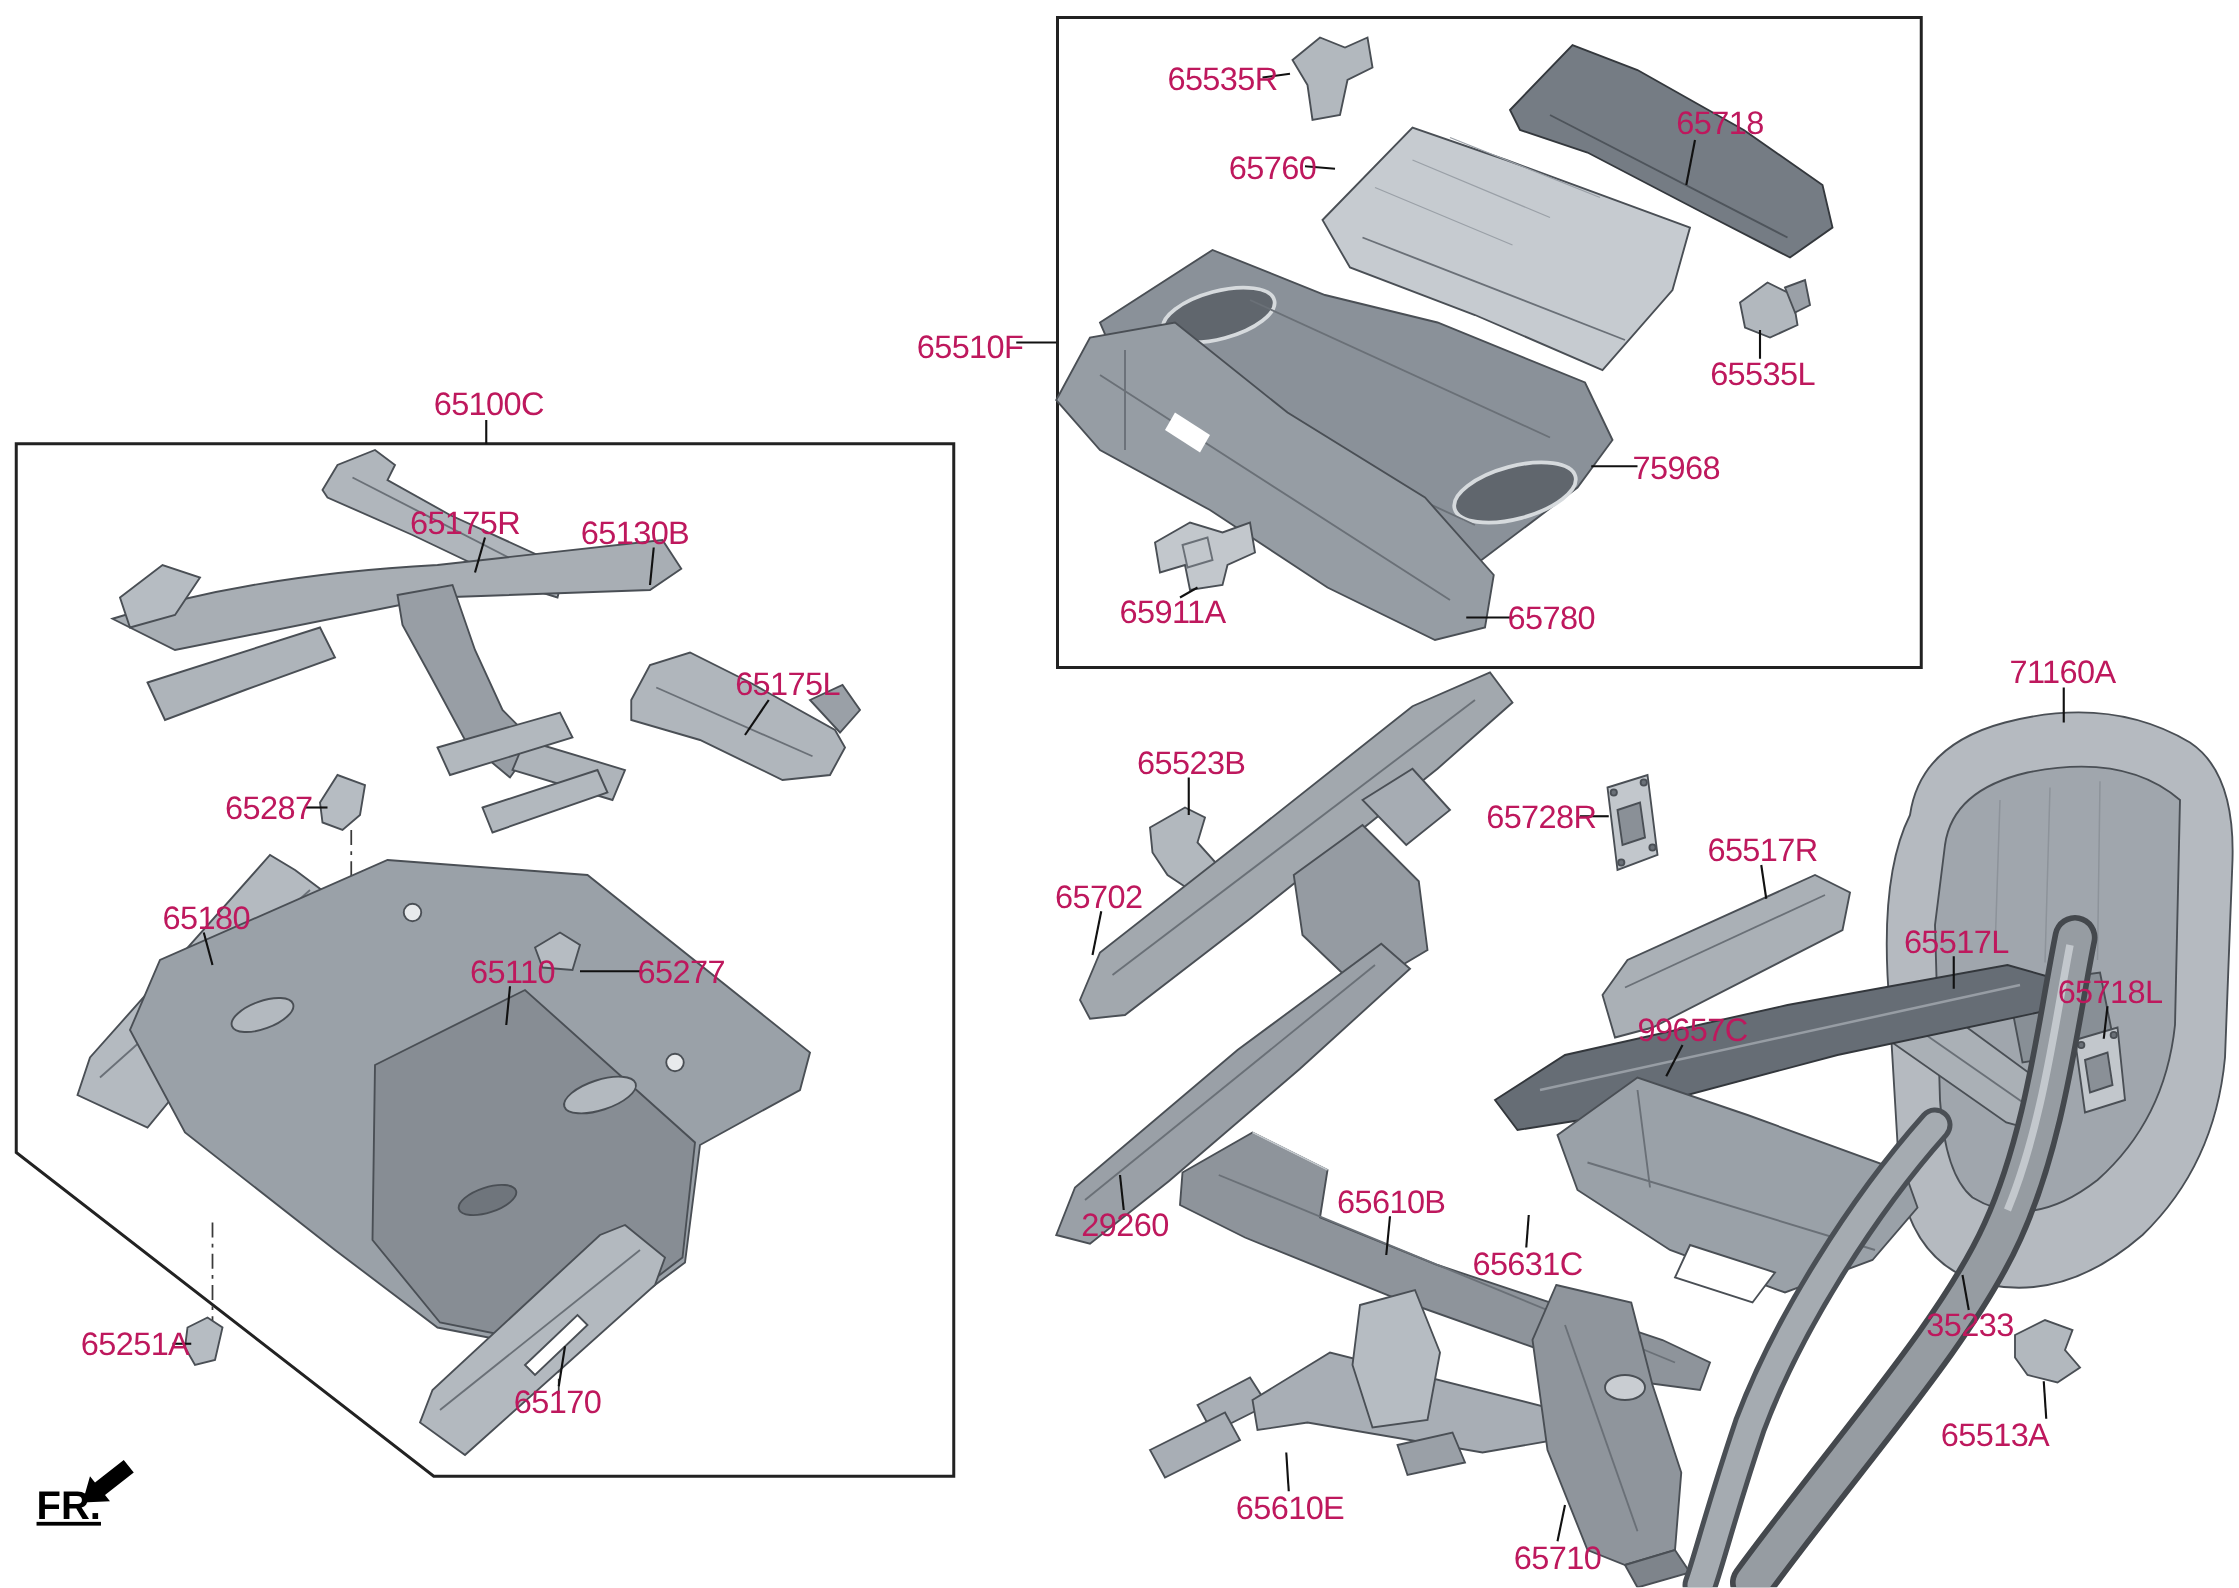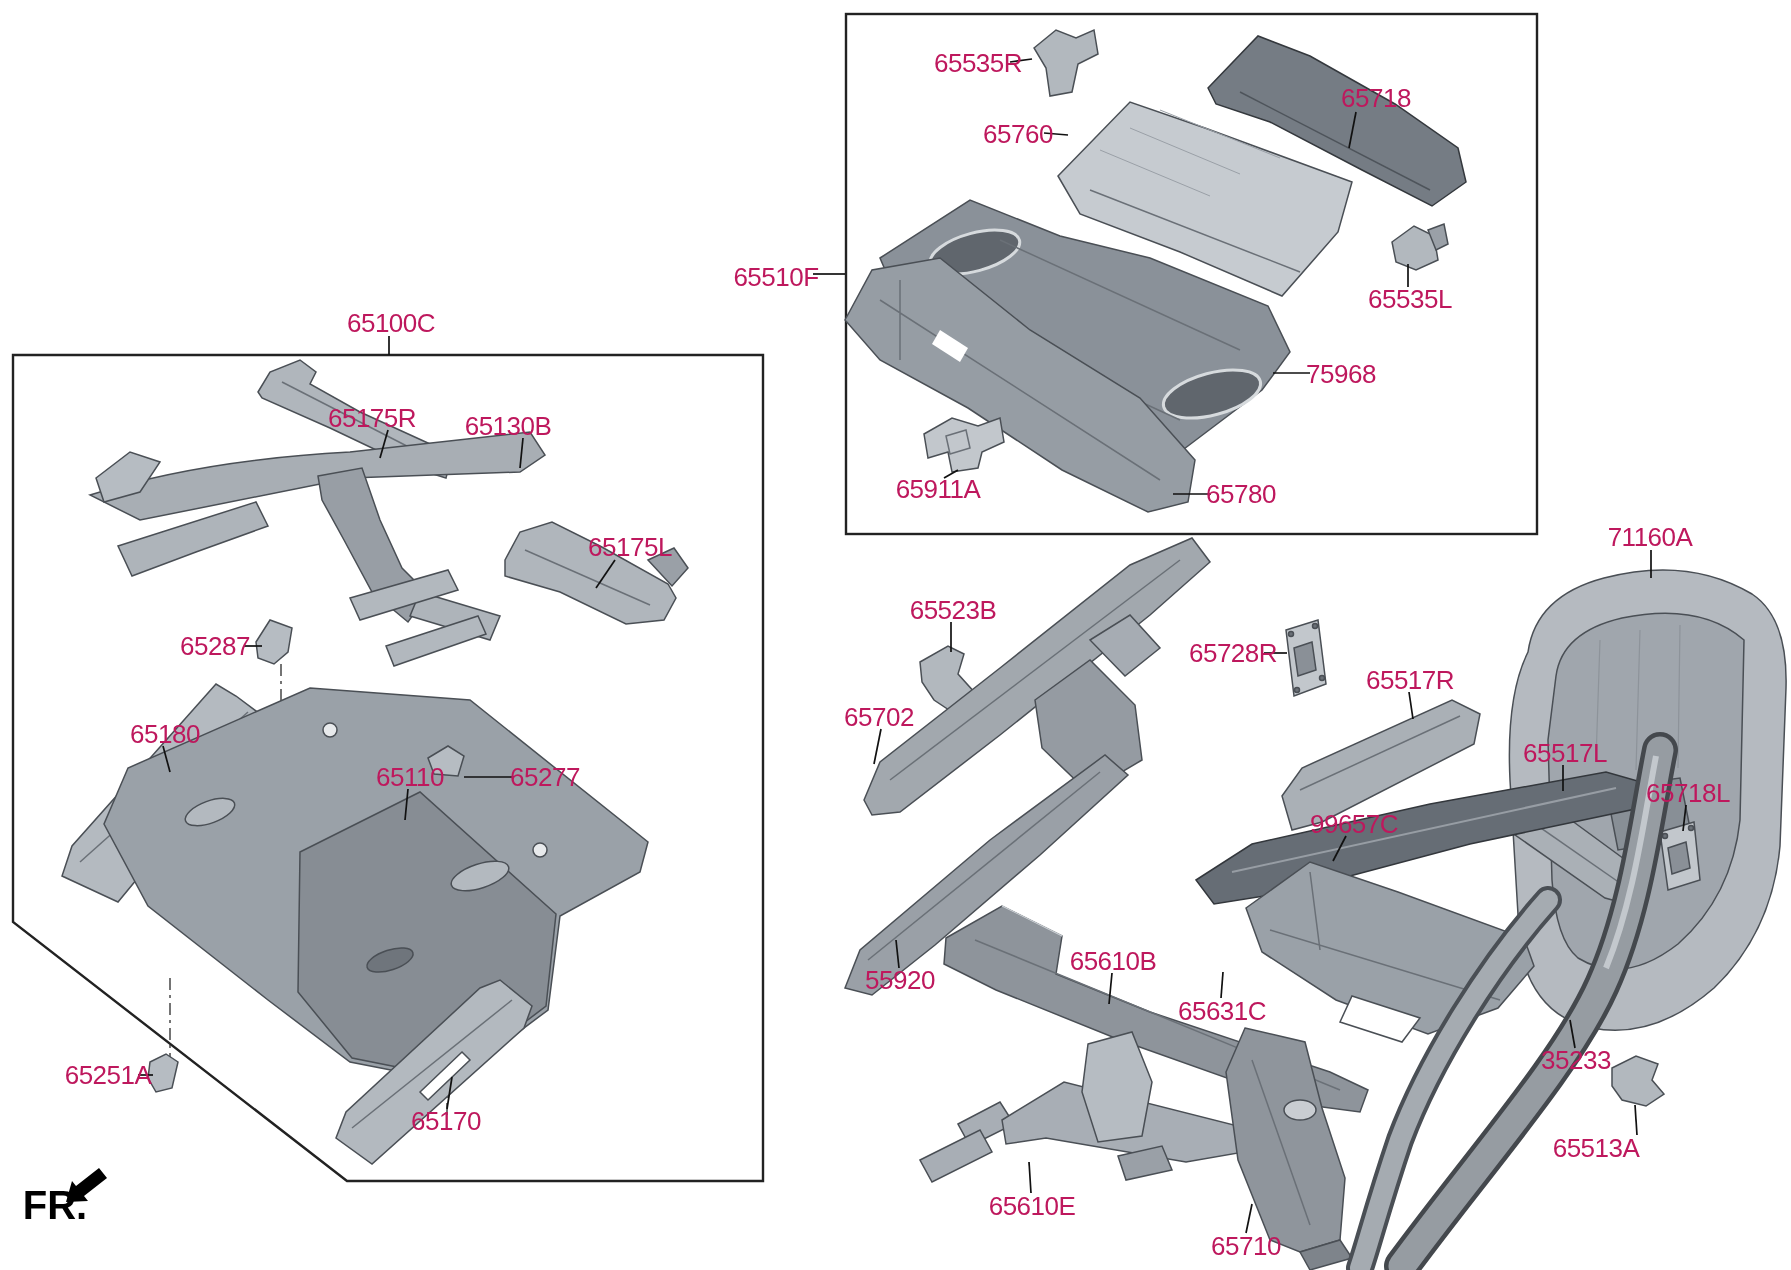--- a/index.html
+++ b/index.html
@@ -16,24 +16,25 @@
     transform:translate(-50%,-50%);
     font-size:26px;
     letter-spacing:-0.5px;
     color:#be185d;
     white-space:nowrap;
     line-height:1;
   }
   .fr-label{
     position:absolute;
     transform:translate(-50%,-50%);
-    font-size:40px;
+    font-size:32px;
     font-weight:bold;
     color:#000;
     letter-spacing:0;
+    text-decoration:underline;
   }
 </style>
 </head>
 <body>
 
 <div class="stage">
 
 <svg width="1791" height="1270" viewBox="0 0 1791 1270">
 
   <g fill="none" stroke="#222222" stroke-width="2.4">
@@ -291,21 +292,21 @@
 <div class="plabel" style="left:1241px;top:494px">65780</div>
 <div class="plabel" style="left:938px;top:489px">65911A</div>
 <div class="plabel" style="left:1650px;top:537px">71160A</div>
 <div class="plabel" style="left:953px;top:610px">65523B</div>
 <div class="plabel" style="left:1233px;top:653px">65728R</div>
 <div class="plabel" style="left:879px;top:717px">65702</div>
 <div class="plabel" style="left:1410px;top:680px">65517R</div>
 <div class="plabel" style="left:1565px;top:753px">65517L</div>
 <div class="plabel" style="left:1354px;top:824px">99657C</div>
 <div class="plabel" style="left:1688px;top:793px">65718L</div>
-<div class="plabel" style="left:900px;top:980px">55920</div>
+<div class="plabel" style="left:900px;top:980px">29260</div>
 <div class="plabel" style="left:1113px;top:961px">65610B</div>
 <div class="plabel" style="left:1222px;top:1011px">65631C</div>
 <div class="plabel" style="left:1032px;top:1206px">65610E</div>
 <div class="plabel" style="left:1246px;top:1246px">65710</div>
 <div class="plabel" style="left:1576px;top:1060px">35233</div>
 <div class="plabel" style="left:1596px;top:1148px">65513A</div>
 
 <div class="fr-label" style="left:55px;top:1205px">FR.</div>
 
 </div>

